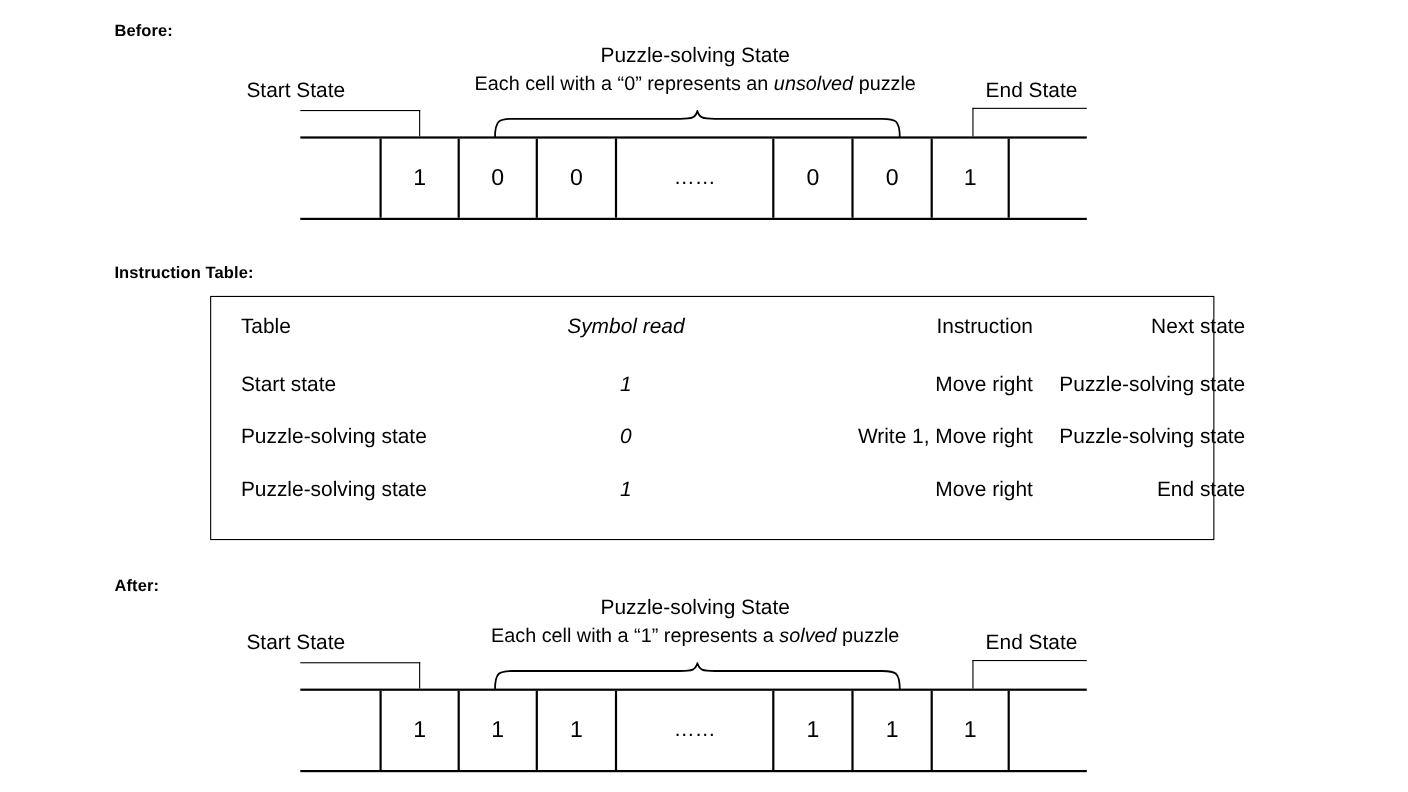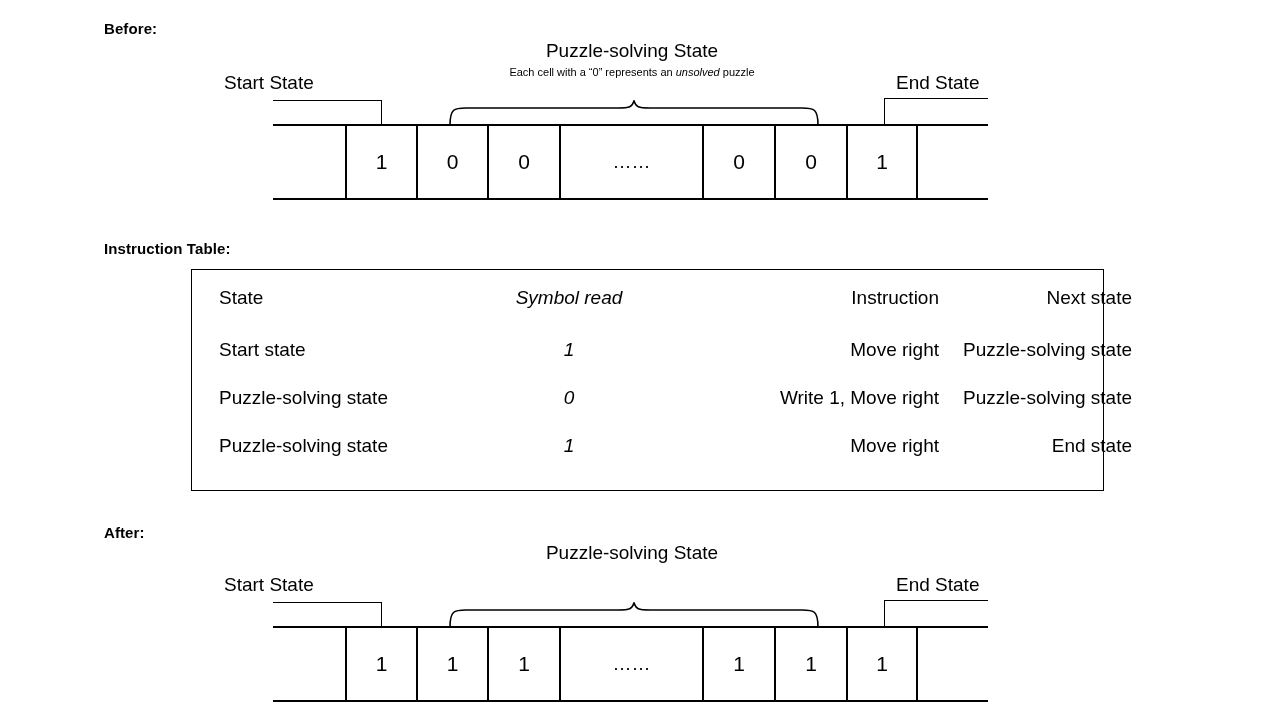--- a/index.html
+++ b/index.html
@@ -42,21 +42,21 @@
     width: 404px;
     text-align: center;
     font-size: 19px;
     white-space: nowrap;
   }
   .brace-subtitle {
     position: absolute;
     left: 390px;
     width: 484px;
     text-align: center;
-    font-size: 11px;
+    font-size: 18px;
     white-space: nowrap;
   }
   .brace-subtitle i { font-style: italic; }
 
   .state-label {
     position: absolute;
     font-size: 19px;
     white-space: nowrap;
   }
 
@@ -181,21 +181,21 @@
     </div>
   </div>
 </div>
 
 <div class="section-heading" id="heading-instruction">Instruction Table:</div>
 
 <div id="instruction-table">
   <table>
     <thead>
       <tr>
-        <th class="col-state">State</th>
+        <th class="col-state">Table</th>
         <th class="col-symbol">Symbol read</th>
         <th class="col-instr">Instruction</th>
         <th class="col-next">Next state</th>
       </tr>
     </thead>
     <tbody>
       <tr>
         <td class="col-state">Start state</td>
         <td class="col-symbol">1</td>
         <td class="col-instr">Move right</td>
@@ -216,20 +216,21 @@
     </tbody>
   </table>
 </div>
 
 <div class="section-heading" id="heading-after">After:</div>
 
 <div class="tape-block" id="tape-block-after">
 
   <div class="brace-title" style="top: 0px;">Puzzle-solving State</div>
 
+  <div class="brace-subtitle" style="top: 26px;"><span>Each cell with a “1” represents a </span><i>solved</i><span> puzzle</span></div>
 
   <svg class="brace-svg" style="left:448px; top:60px;" width="372" height="26" viewBox="0 0 372 26">
     <path d="M2,25 C2,9 6,8 18,8 L170,8 C182,8 184,7 186,1 C188,7 190,8 202,8 L354,8 C366,8 370,9 370,25" fill="none" stroke="#000" stroke-width="1.6"></path>
   </svg>
 
   <div class="state-label" style="left:224px; top:32px;">Start State</div>
   <div class="leader">
     <div class="leader-h" style="left:273px; top:60px; width:109px;"></div>
     <div class="leader-v" style="left:381px; top:60px; height:24px;"></div>
   </div>

